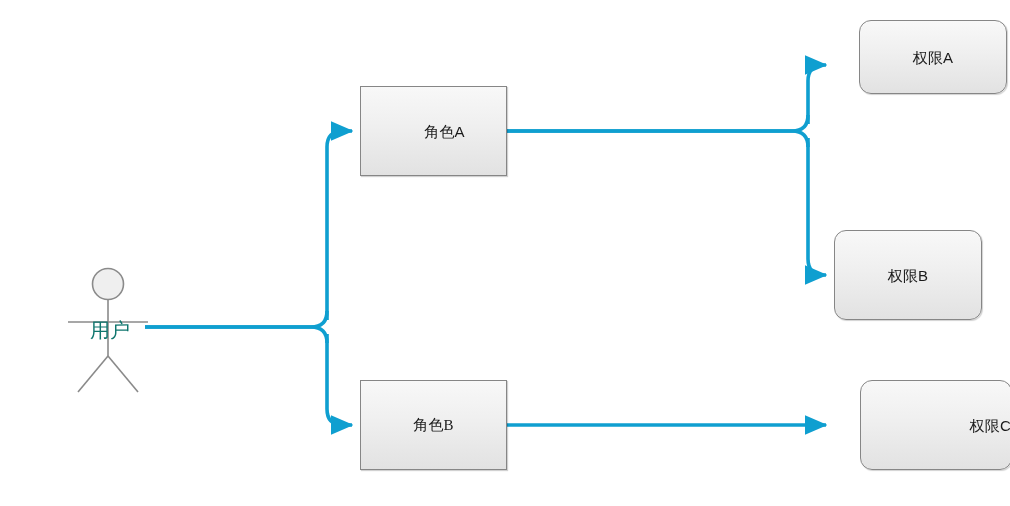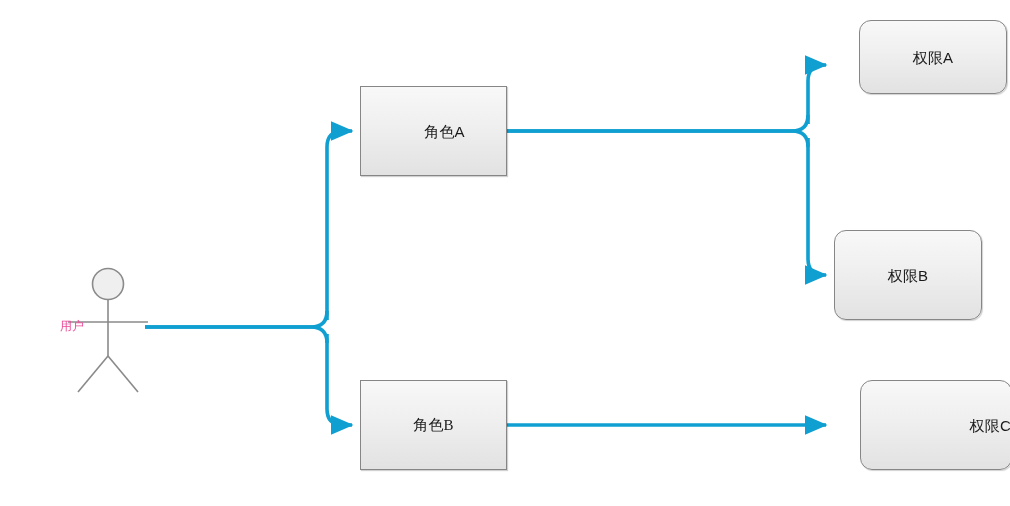--- a/index.html
+++ b/index.html
@@ -56,24 +56,24 @@
     left: 60px;
     top: 258px;
     width: 100px;
     height: 140px;
   }
   #actor-label {
     position: absolute;
     left: 60px;
     top: 320px;
     width: 100px;
-    text-align: left;
-    font-size: 12px;
+    text-align: center;
+    font-size: 20px;
     line-height: 1;
-    color: #ec4899;
+    color: #0f766e;
     white-space: nowrap;
     user-select: none;
   }
 </style>
 </head>
 <body>
 
 <div id="canvas">
 
   <svg id="diagram-svg" viewBox="0 0 1010 506" xmlns="http://www.w3.org/2000/svg">

